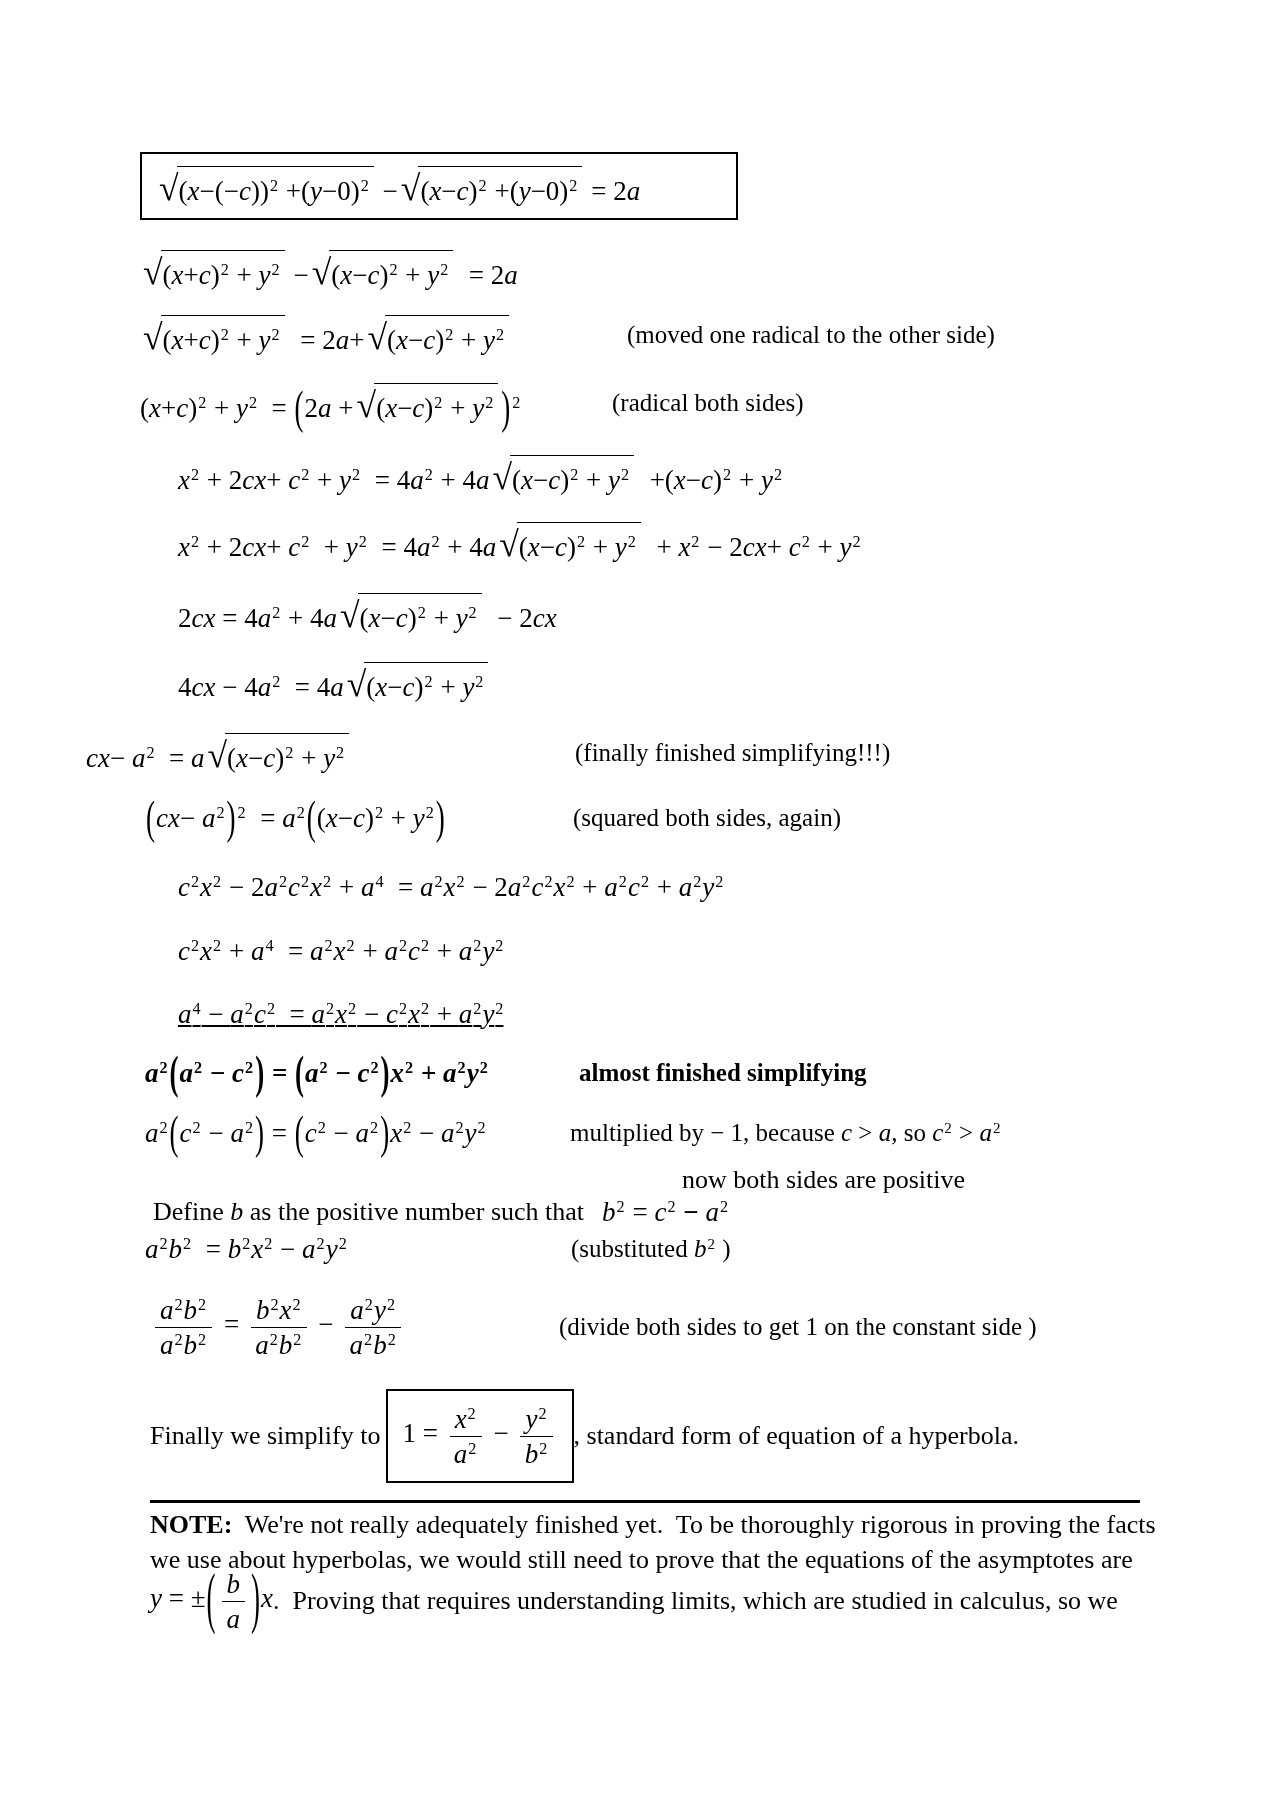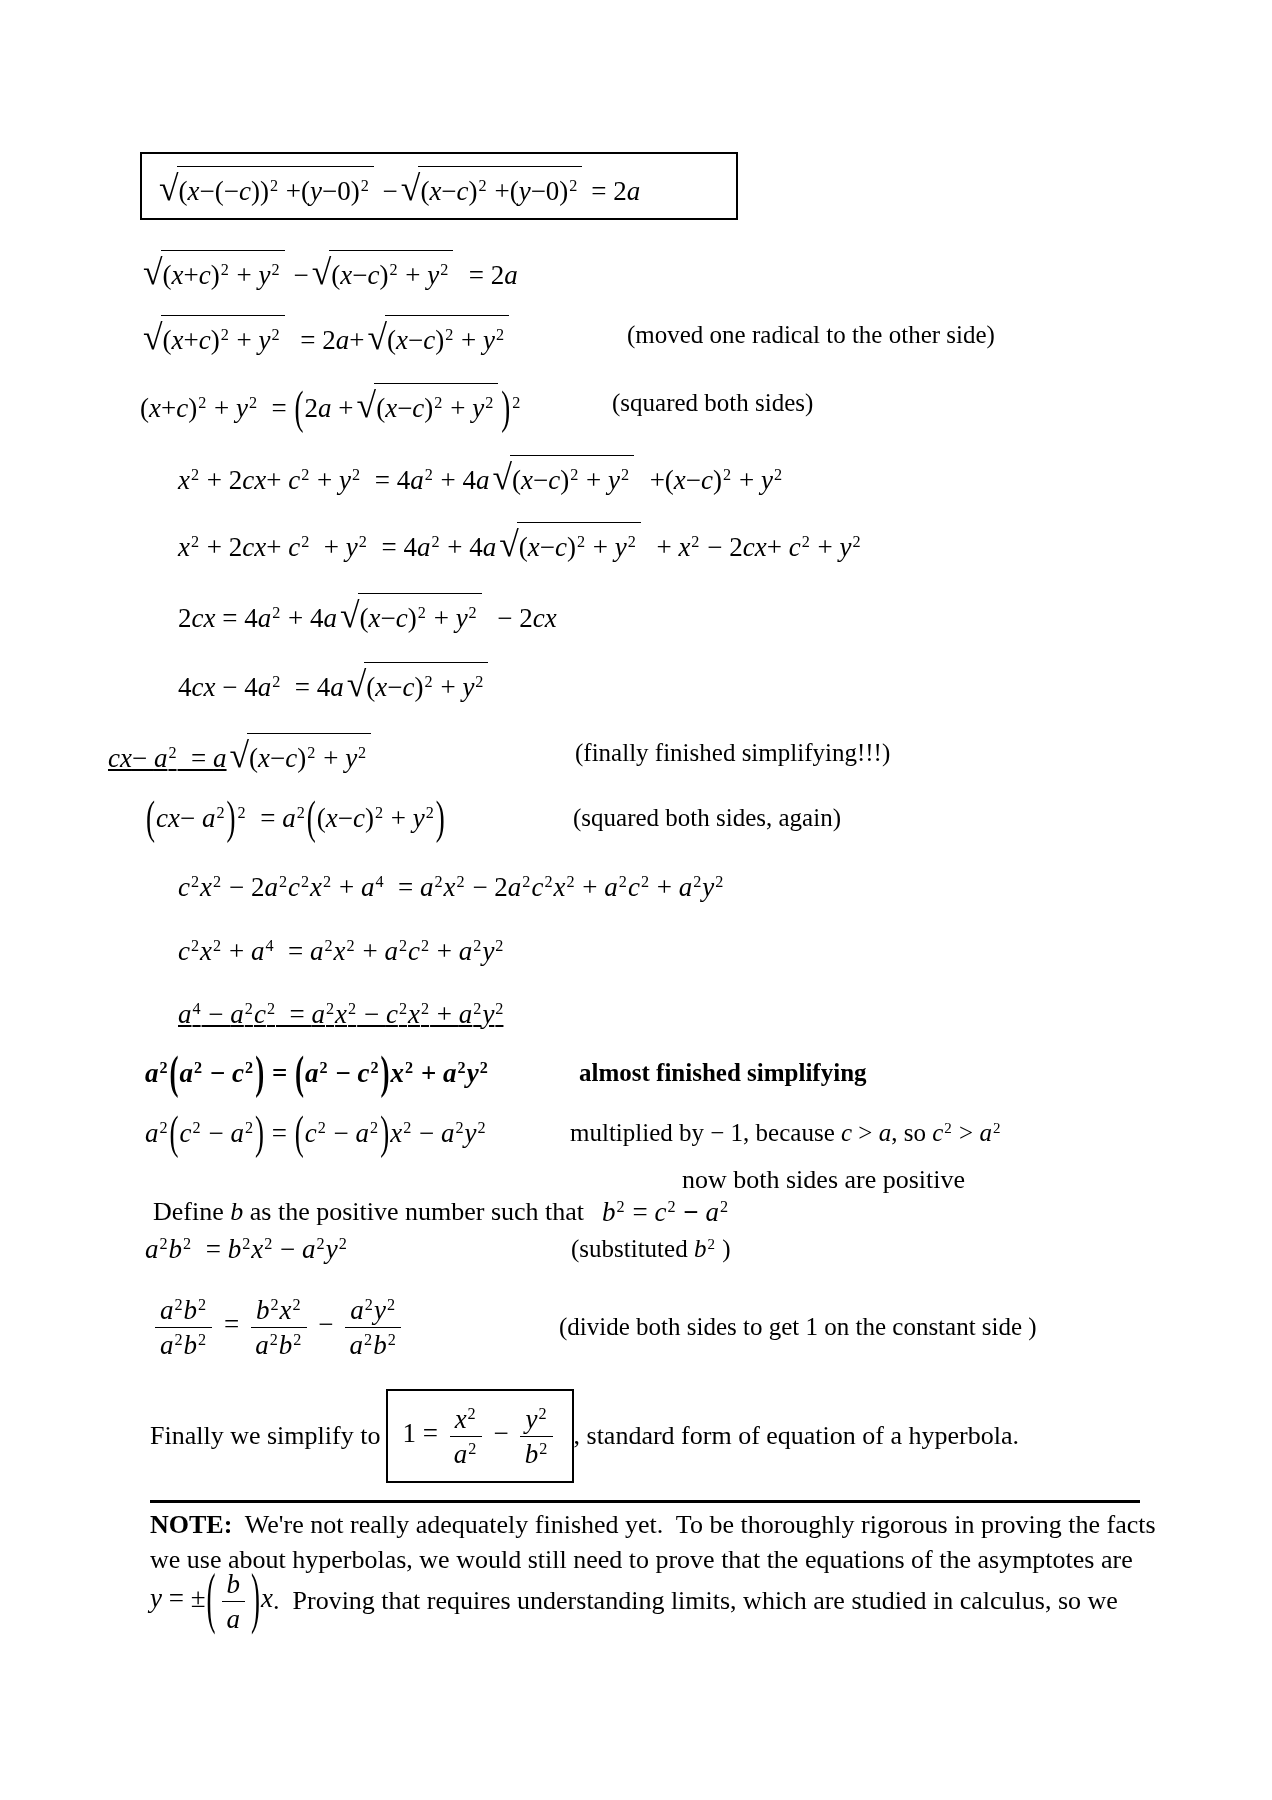--- a/index.html
+++ b/index.html
@@ -42,21 +42,21 @@
     <div class="row" style="top: 315px;">
       <span class="inner" style="margin-left: 140px;">
         <span class="math"><span class="sqrt"><span class="rsym">√</span><span class="rbar">(<span class="it">x</span>+<span class="it">c</span>)<span class="sup1">2</span> + <span class="it">y</span><span class="sup1">2</span></span></span>  = 2<span class="it">a</span>+<span class="sqrt"><span class="rsym">√</span><span class="rbar">(<span class="it">x</span>−<span class="it">c</span>)<span class="sup1">2</span> + <span class="it">y</span><span class="sup1">2</span></span></span></span>
       </span>
       <span class="comment" style="left: 627px;">(moved one radical to the other side)</span>
     </div>
     <div class="row" style="top: 383px;">
       <span class="inner" style="margin-left: 140px;">
         <span class="math">(<span class="it">x</span>+<span class="it">c</span>)<span class="sup1">2</span> + <span class="it">y</span><span class="sup1">2</span>  = <span class="bigp">(</span>2<span class="it">a</span> +<span class="sqrt"><span class="rsym">√</span><span class="rbar">(<span class="it">x</span>−<span class="it">c</span>)<span class="sup1">2</span> + <span class="it">y</span><span class="sup1">2</span></span></span><span class="bigp">)</span><span class="sup1">2</span></span>
       </span>
-      <span class="comment" style="left: 612px;">(squared both sides)</span>
+      <span class="comment" style="left: 612px;">(radical both sides)</span>
     </div>
     <div class="row" style="top: 455px;">
       <span class="inner" style="margin-left: 178px;">
         <span class="math"><span class="it">x</span><span class="sup1">2</span> + 2<span class="it">cx</span>+ <span class="it">c</span><span class="sup1">2</span> + <span class="it">y</span><span class="sup1">2</span>  = 4<span class="it">a</span><span class="sup1">2</span> + 4<span class="it">a</span><span class="sqrt"><span class="rsym">√</span><span class="rbar">(<span class="it">x</span>−<span class="it">c</span>)<span class="sup1">2</span> + <span class="it">y</span><span class="sup1">2</span></span></span>  +(<span class="it">x</span>−<span class="it">c</span>)<span class="sup1">2</span> + <span class="it">y</span><span class="sup1">2</span></span>
       </span>
     </div>
     <div class="row" style="top: 522px;">
       <span class="inner" style="margin-left: 178px;">
         <span class="math"><span class="it">x</span><span class="sup1">2</span> + 2<span class="it">cx</span>+ <span class="it">c</span><span class="sup1">2</span>  + <span class="it">y</span><span class="sup1">2</span>  = 4<span class="it">a</span><span class="sup1">2</span> + 4<span class="it">a</span><span class="sqrt"><span class="rsym">√</span><span class="rbar">(<span class="it">x</span>−<span class="it">c</span>)<span class="sup1">2</span> + <span class="it">y</span><span class="sup1">2</span></span></span>  + <span class="it">x</span><span class="sup1">2</span> − 2<span class="it">cx</span>+ <span class="it">c</span><span class="sup1">2</span> + <span class="it">y</span><span class="sup1">2</span></span>
       </span>
@@ -65,21 +65,21 @@
       <span class="inner" style="margin-left: 178px;">
         <span class="math">2<span class="it">cx</span> = 4<span class="it">a</span><span class="sup1">2</span> + 4<span class="it">a</span><span class="sqrt"><span class="rsym">√</span><span class="rbar">(<span class="it">x</span>−<span class="it">c</span>)<span class="sup1">2</span> + <span class="it">y</span><span class="sup1">2</span></span></span>  − 2<span class="it">cx</span></span>
       </span>
     </div>
     <div class="row" style="top: 662px;">
       <span class="inner" style="margin-left: 178px;">
         <span class="math">4<span class="it">cx</span> − 4<span class="it">a</span><span class="sup1">2</span>  = 4<span class="it">a</span><span class="sqrt"><span class="rsym">√</span><span class="rbar">(<span class="it">x</span>−<span class="it">c</span>)<span class="sup1">2</span> + <span class="it">y</span><span class="sup1">2</span></span></span></span>
       </span>
     </div>
     <div class="row" style="top: 733px;">
-      <span class="inner" style="margin-left: 108px; text-decoration: underline;">
+      <span class="inner" style="margin-left: 86px;">
         <span class="math"><span class="it">cx</span>− <span class="it">a</span><span class="sup1">2</span>  = <span class="it">a</span><span class="sqrt"><span class="rsym">√</span><span class="rbar">(<span class="it">x</span>−<span class="it">c</span>)<span class="sup1">2</span> + <span class="it">y</span><span class="sup1">2</span></span></span></span>
       </span>
       <span class="comment" style="left: 575px;">(finally finished simplifying!!!)</span>
     </div>
     <div class="row" style="top: 803px;">
       <span class="inner" style="margin-left: 145px;">
         <span class="math"><span class="bigp">(</span><span class="it">cx</span>− <span class="it">a</span><span class="sup1">2</span><span class="bigp">)</span><span class="sup1">2</span>  = <span class="it">a</span><span class="sup1">2</span><span class="bigp">(</span>(<span class="it">x</span>−<span class="it">c</span>)<span class="sup1">2</span> + <span class="it">y</span><span class="sup1">2</span><span class="bigp">)</span></span>
       </span>
       <span class="comment" style="left: 573px;">(squared both sides, again)</span>
     </div>

